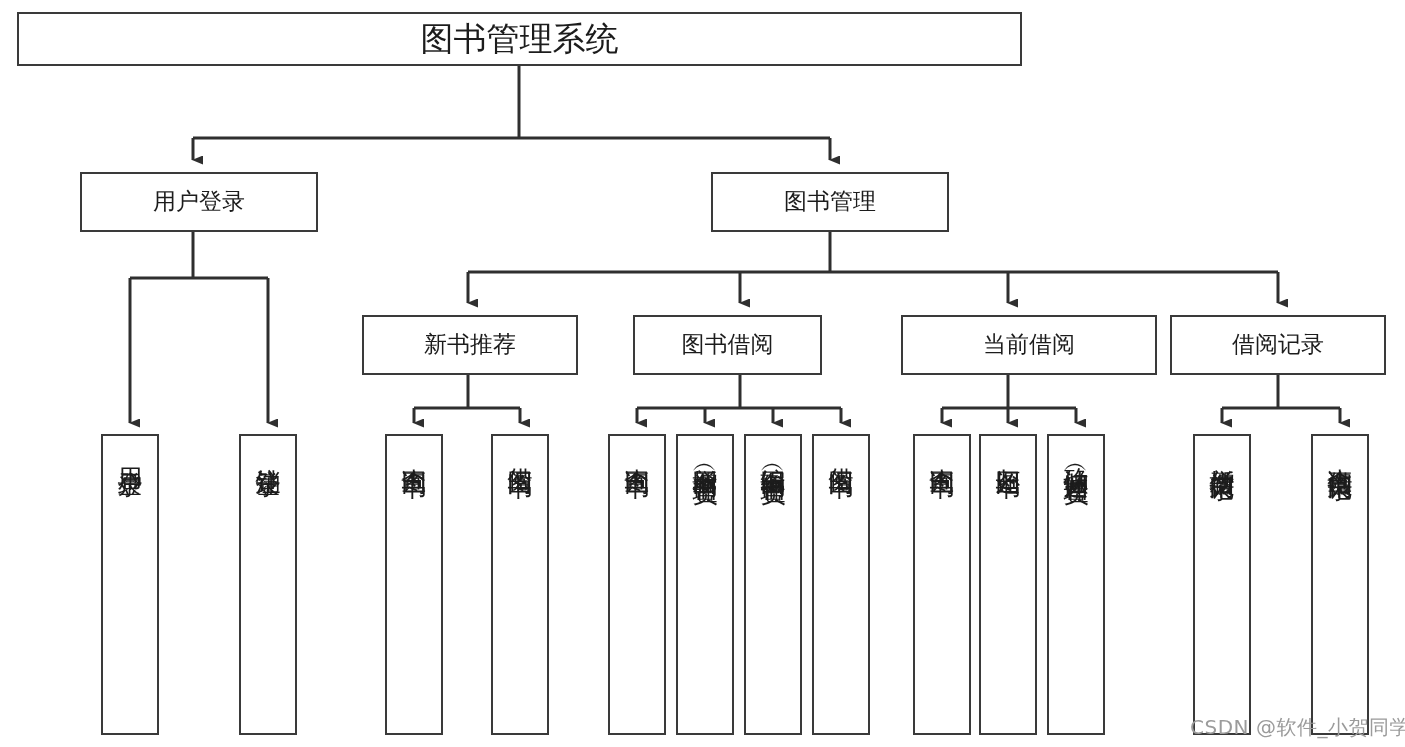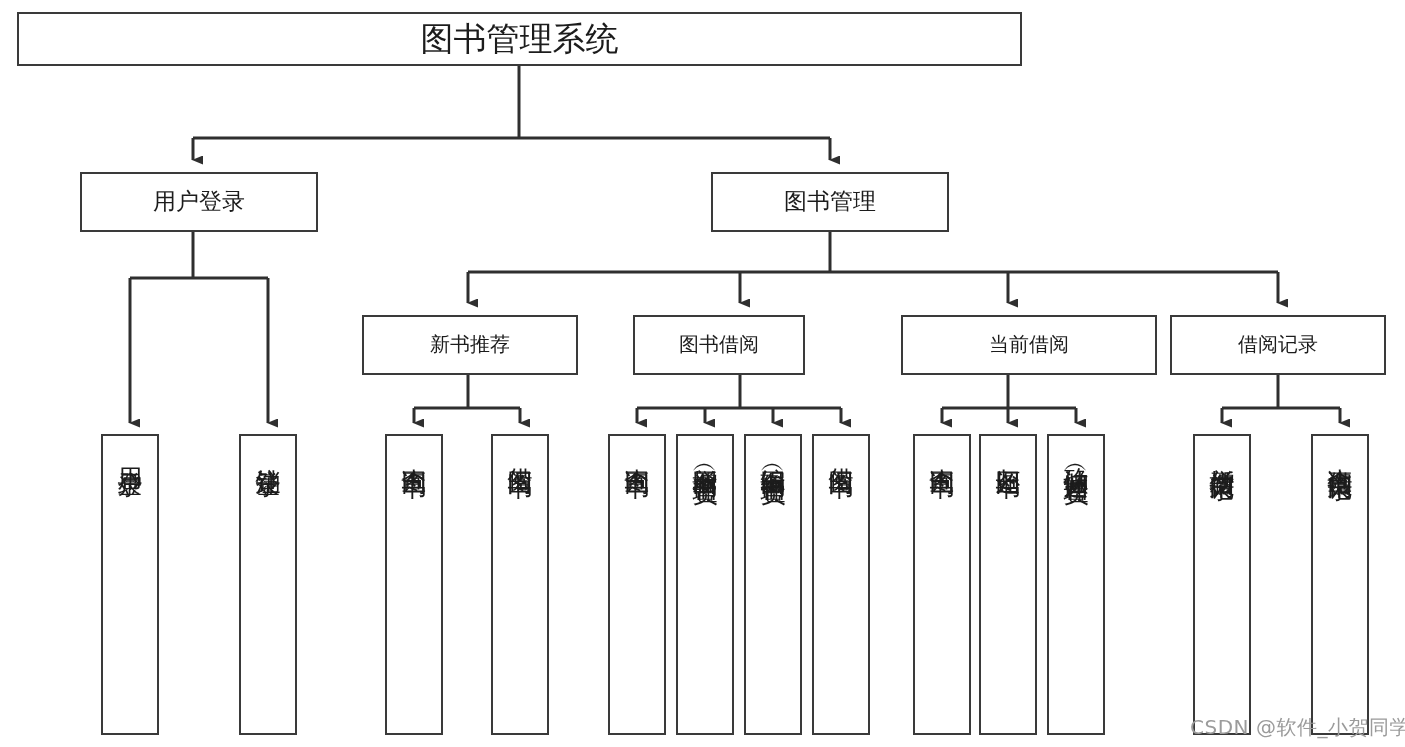--- a/index.html
+++ b/index.html
@@ -27,21 +27,21 @@
   }
   .node .lbl{
     display:block;
     text-align:center;
     white-space:pre-line;
   }
 
   
   .lvl0{font-size:33px;}
   .lvl1{font-size:23px;}
-  .lvl2{font-size:20px;}
+  .lvl2{font-size:23px;}
 
   
   .leaf{
     align-items:flex-start;
     justify-content:center;
     padding-top:12px;
   }
   .leaf .lbl{
     writing-mode:vertical-rl;
     text-orientation:upright;
@@ -123,21 +123,21 @@
   </div>
 
   <div class="node lvl1" style="left:711px;top:172px;width:238px;height:60px;">
     <span class="lbl">图书管理</span>
   </div>
 
   <div class="node lvl2" style="left:362px;top:315px;width:216px;height:60px;">
     <span class="lbl">新书推荐</span>
   </div>
 
-  <div class="node lvl2" style="left:633px;top:315px;width:172px;height:60px;">
+  <div class="node lvl2" style="left:633px;top:315px;width:189px;height:60px;">
     <span class="lbl">图书借阅</span>
   </div>
 
   <div class="node lvl2" style="left:901px;top:315px;width:256px;height:60px;">
     <span class="lbl">当前借阅</span>
   </div>
 
   <div class="node lvl2" style="left:1170px;top:315px;width:216px;height:60px;font-family:Liberation Serif, serif;">
     <span class="lbl">借阅记录</span>
   </div>

